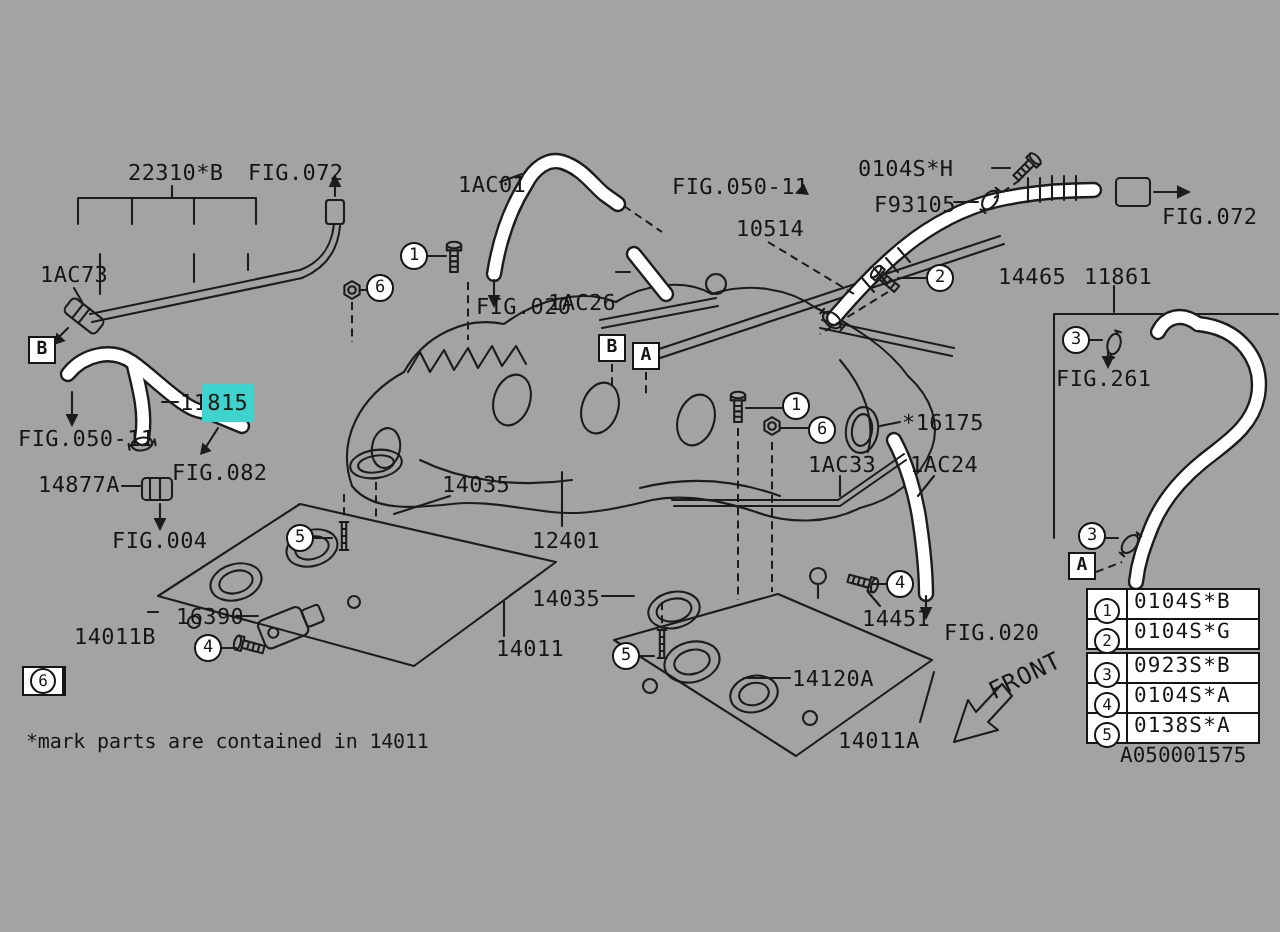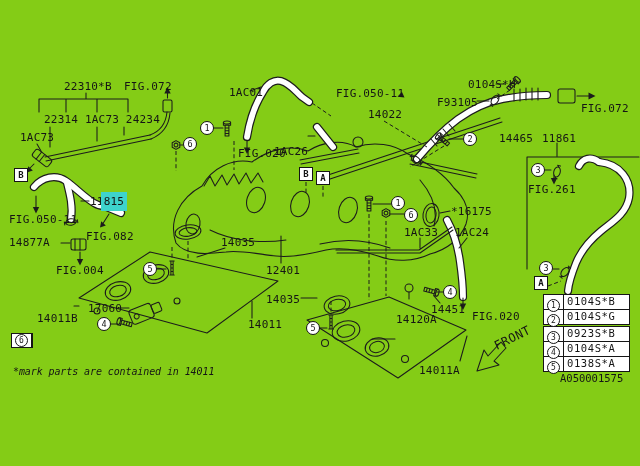--- a/index.html
+++ b/index.html
@@ -1,32 +1,32 @@
 <!DOCTYPE html>
 <html><head>
 <meta charset="utf-8">
 <style>
   html,body{margin:0;padding:0;background:#fff;}
-  .stage{position:relative;width:640px;height:466px;background:#84cc16;overflow:hidden;
+  .stage{position:relative;width:640px;height:466px;background:#a3a3a3;overflow:hidden;
          font-family:"DejaVu Sans Mono",monospace;color:#151515;}
   .art{position:absolute;left:0;top:0;}
   .s{stroke:#1c1c1c;fill:none;stroke-width:1.05;stroke-linecap:round;stroke-linejoin:round;}
   .dash{stroke:#1c1c1c;fill:none;stroke-width:1;stroke-dasharray:4 2.6;}
   .ah{fill:#1c1c1c;stroke:none;}
   .hose-o{stroke:#1c1c1c;fill:none;stroke-width:8.2;stroke-linecap:round;stroke-linejoin:round;}
   .hose-i{stroke:#ffffff;fill:none;stroke-width:5.8;stroke-linecap:round;stroke-linejoin:round;}
   .lbl{position:absolute;font-size:11px;line-height:11px;white-space:pre;letter-spacing:0.2px;}
   .hl{background:#3ed3cc;box-shadow:0 0 0 3px #3ed3cc;}
   .co{position:absolute;width:12px;height:12px;border:1.2px solid #151515;border-radius:50%;
       background:#fff;font-size:8.5px;line-height:12px;text-align:center;}
   .lb{position:absolute;width:12px;height:12px;border:1.3px solid #151515;background:#fff;
       font-size:9px;font-weight:bold;line-height:12px;text-align:center;}
   .front{position:absolute;left:492px;top:340px;font-size:12px;letter-spacing:0.5px;
          transform:rotate(-26deg);transform-origin:left top;}
-  .note{position:absolute;left:13px;top:366px;font-size:10px;letter-spacing:-0.1px;white-space:pre;font-style:italic;}
+  .note{position:absolute;left:13px;top:366px;font-size:10px;letter-spacing:-0.1px;white-space:pre;}
   .docid{position:absolute;left:560px;top:372px;font-size:10.5px;}
   .co2{width:11px;height:11px;border:1.1px solid #151515;border-radius:50%;font-size:8px;
        line-height:11px;text-align:center;display:inline-block;background:#fff;}
   .fast{position:absolute;left:11px;top:333px;display:flex;border:1.4px solid #151515;background:#fff;}
   .fast-co{width:19px;display:flex;align-items:center;justify-content:center;border-right:1.3px solid #151515;}
   .fast-row{height:14.5px;line-height:14.5px;font-size:10.5px;padding:0 5px;white-space:pre;}
   .fast-row + .fast-row{border-top:1.3px solid #151515;}
   .f-part{display:inline-block;width:54px;}
   .legend{position:absolute;left:543px;top:294px;}
   .lg-box{border:1.4px solid #151515;background:#fff;margin-bottom:1px;}
@@ -185,50 +185,49 @@
       <path d="M463,310 l-3.2,-6.5 h6.4 z"></path>
     </g>
 
     <g class="s">
       <path d="M477,371 L484,350 L488,356 L501,342 L506,348 L494,361 L499,365 Z"></path>
     </g>
   </svg>
 
   <div class="lbl" style="left:64px;top:81px">22310*B</div>
   <div class="lbl" style="left:124px;top:81px">FIG.072</div>
-  <div class="lbl" style="left:44px;top:114px">22314 1AC73 24234</div>
   <div class="lbl" style="left:20px;top:132px">1AC73</div>
   <div class="lbl" style="left:9px;top:214px">FIG.050-11</div>
   <div class="lbl" style="left:90px;top:196px"><span>11</span><span class="hl" style="background: rgb(62, 211, 204); box-shadow: rgb(62, 211, 204) 0px 0px 0px 3px; text-align: center;">815</span></div>
   <div class="lbl" style="left:86px;top:231px">FIG.082</div>
-  <div class="lbl" style="left:9px;top:237px">14877A</div>
+  <div class="lbl" style="left:19px;top:237px">14877A</div>
   <div class="lbl" style="left:56px;top:265px">FIG.004</div>
   <div class="lbl" style="left:37px;top:313px">14011B</div>
-  <div class="lbl" style="left:88px;top:303px">17060</div>
+  <div class="lbl" style="left:88px;top:303px">16390</div>
   <div class="lbl" style="left:229px;top:87px">1AC01</div>
   <div class="lbl" style="left:336px;top:88px">FIG.050-11</div>
-  <div class="lbl" style="left:368px;top:109px">14022</div>
+  <div class="lbl" style="left:368px;top:109px">10514</div>
   <div class="lbl" style="left:274px;top:146px">1AC26</div>
   <div class="lbl" style="left:238px;top:148px">FIG.020</div>
-  <div class="lbl" style="left:468px;top:79px">0104S*H</div>
+  <div class="lbl" style="left:429px;top:79px">0104S*H</div>
   <div class="lbl" style="left:437px;top:97px">F93105</div>
   <div class="lbl" style="left:581px;top:103px">FIG.072</div>
   <div class="lbl" style="left:499px;top:133px">14465</div>
   <div class="lbl" style="left:542px;top:133px">11861</div>
   <div class="lbl" style="left:528px;top:184px">FIG.261</div>
   <div class="lbl" style="left:451px;top:206px">*16175</div>
   <div class="lbl" style="left:404px;top:227px">1AC33</div>
   <div class="lbl" style="left:455px;top:227px">1AC24</div>
   <div class="lbl" style="left:221px;top:237px">14035</div>
   <div class="lbl" style="left:266px;top:265px">12401</div>
   <div class="lbl" style="left:266px;top:294px">14035</div>
   <div class="lbl" style="left:248px;top:319px">14011</div>
   <div class="lbl" style="left:431px;top:304px">14451</div>
   <div class="lbl" style="left:472px;top:311px">FIG.020</div>
-  <div class="lbl" style="left:396px;top:314px">14120A</div>
+  <div class="lbl" style="left:396px;top:334px">14120A</div>
   <div class="lbl" style="left:419px;top:365px">14011A</div>
 
   <div class="co" style="left:200px;top:121px">1</div>
   <div class="co" style="left:183px;top:137px">6</div>
   <div class="co" style="left:391px;top:196px">1</div>
   <div class="co" style="left:404px;top:208px">6</div>
   <div class="co" style="left:463px;top:132px">2</div>
   <div class="co" style="left:531px;top:163px">3</div>
   <div class="co" style="left:539px;top:261px">3</div>
   <div class="co" style="left:97px;top:317px">4</div>

